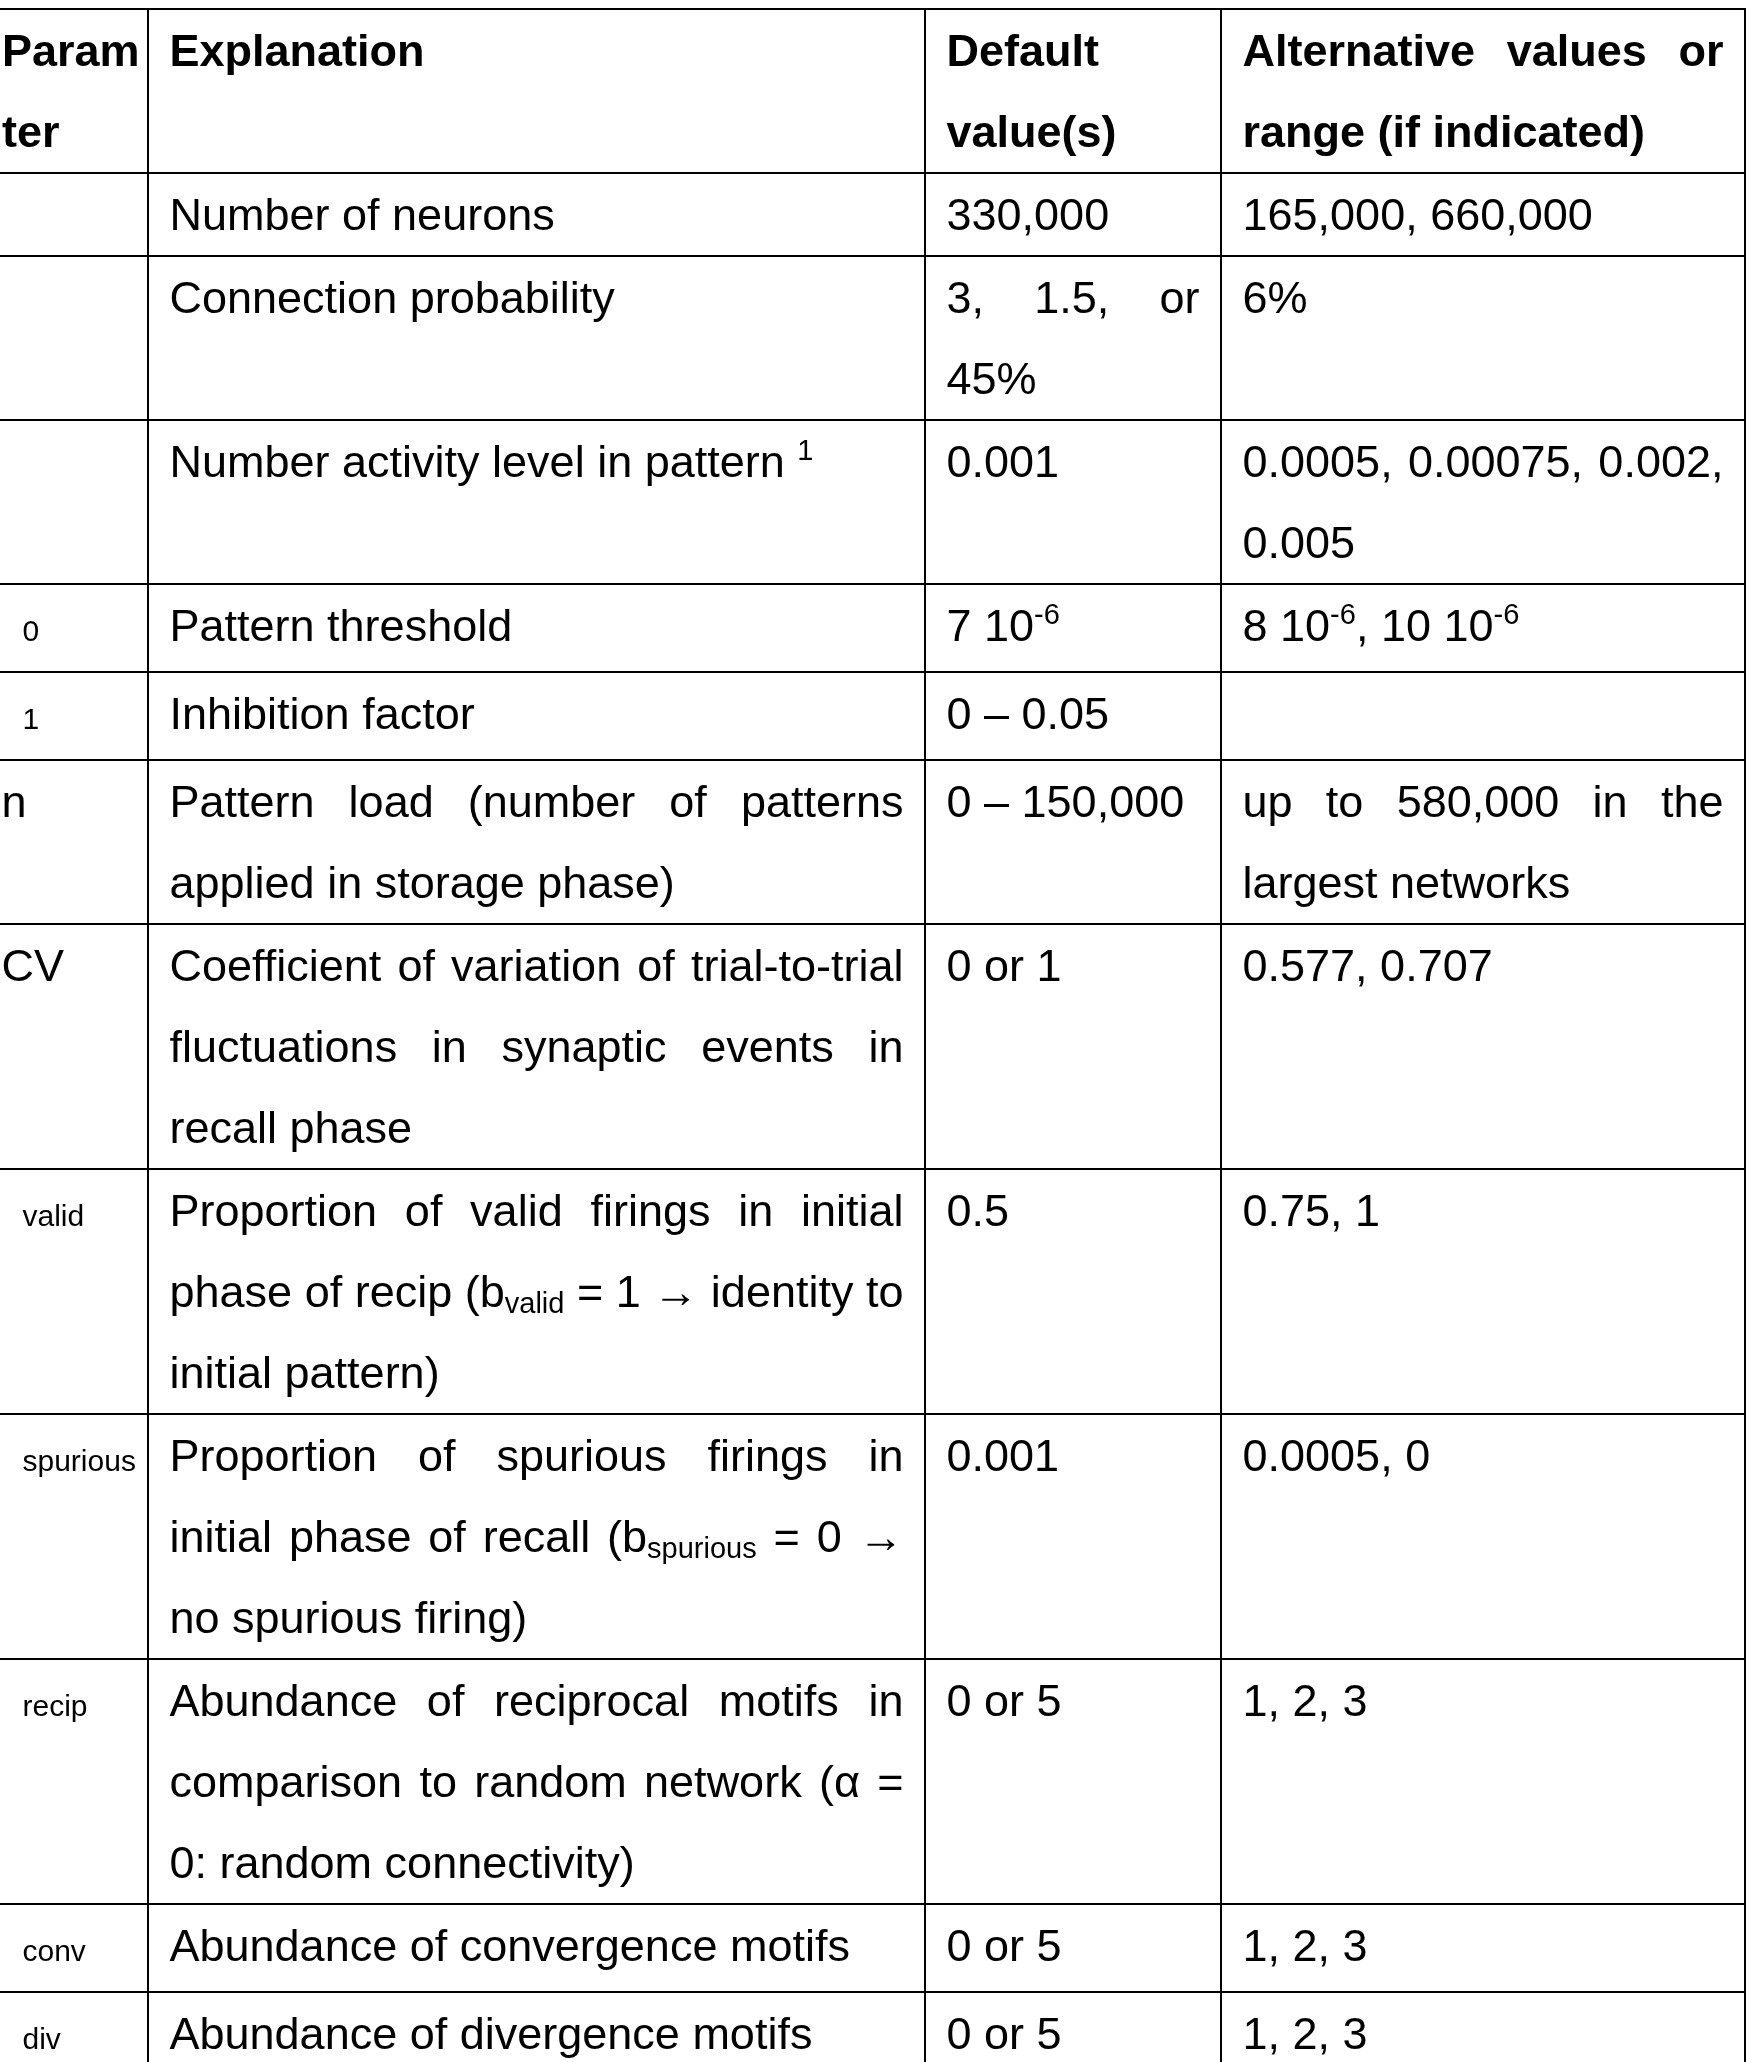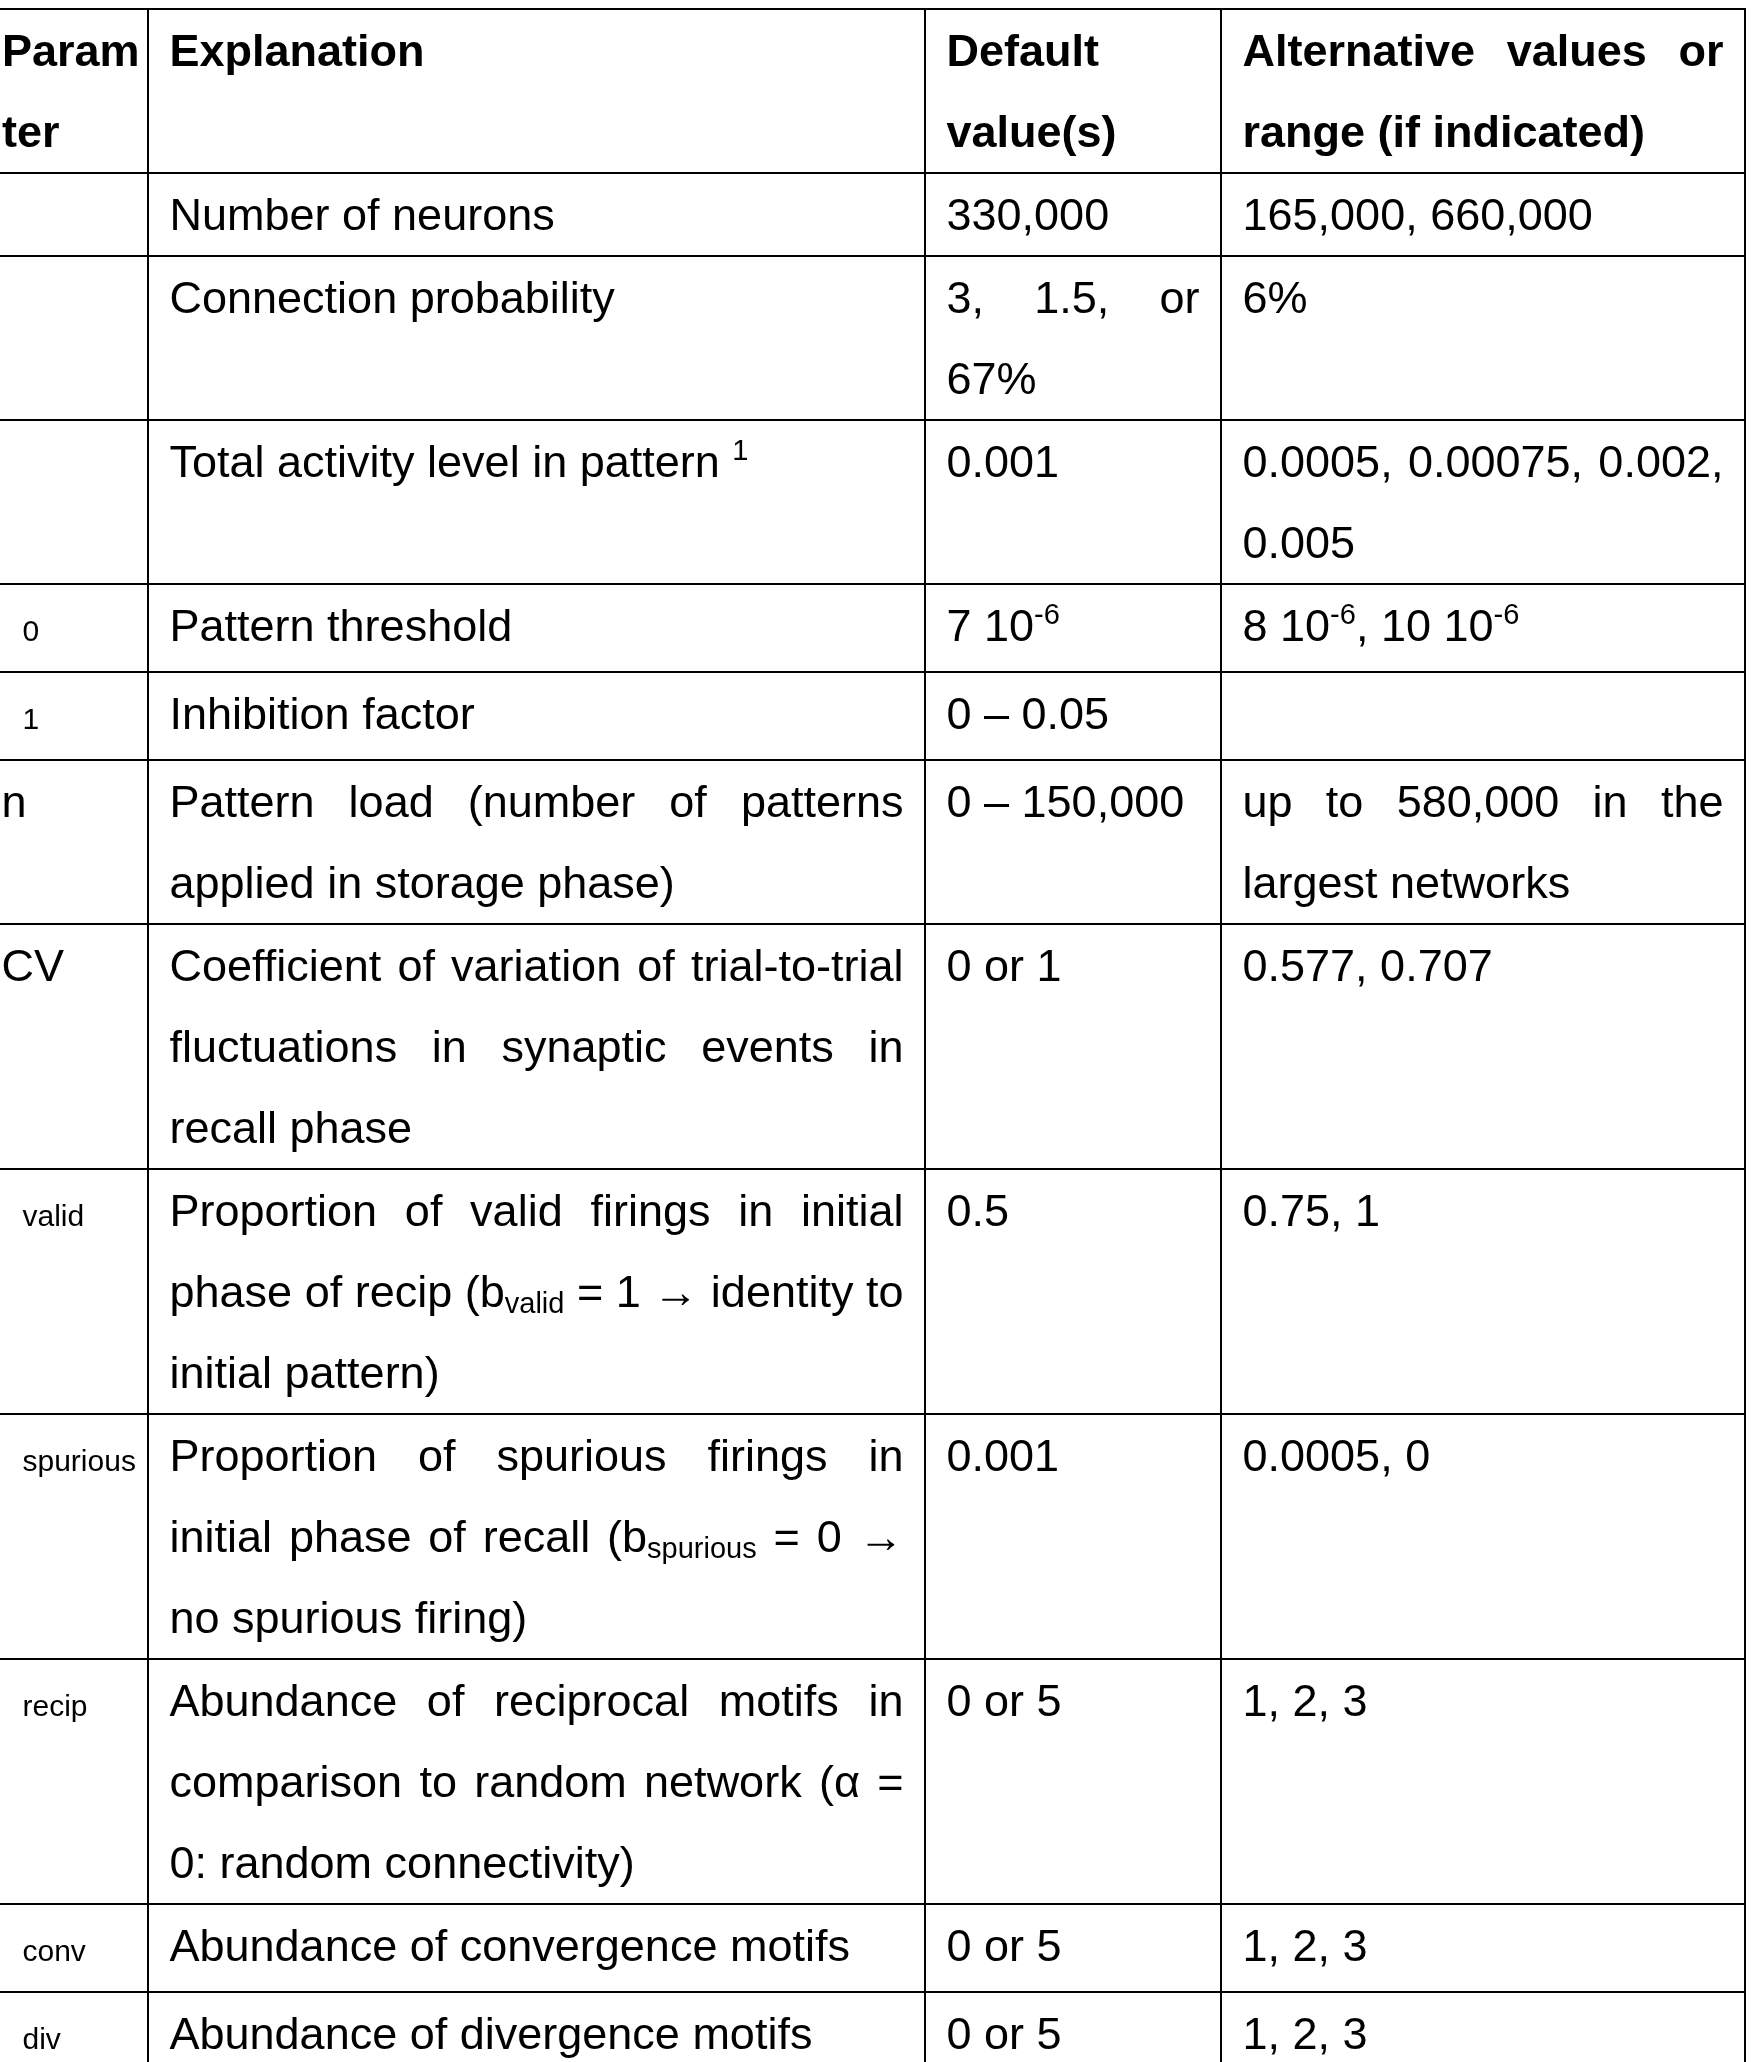--- a/index.html
+++ b/index.html
@@ -55,27 +55,27 @@
   <tr class="r1">
     <td class="param"></td>
     <td>Number of neurons</td>
     <td>330,000</td>
     <td>165,000, 660,000</td>
   </tr>
 
   <tr class="r1">
     <td class="param"></td>
     <td>Connection probability</td>
-    <td>3, 1.5, or 67%</td>
+    <td>3, 1.5, or 45%</td>
     <td>6%</td>
   </tr>
 
   <tr class="r3">
     <td class="param"></td>
-    <td><span>Total activity level in pattern</span> <sup class="s">1</sup></td>
+    <td><span>Number activity level in pattern</span> <sup class="s">1</sup></td>
     <td>0.001</td>
     <td>0.0005, 0.00075, 0.002, 0.005</td>
   </tr>
 
   <tr class="r1">
     <td class="param"><span class="sym-sub" style="padding-left:60px;">0</span></td>
     <td>Pattern threshold</td>
     <td><span>7 10</span><sup class="s">-6</sup></td>
     <td><span>8 10</span><sup class="s">-6</sup><span>, </span><span>10 10</span><sup class="s">-6</sup></td>
   </tr>

